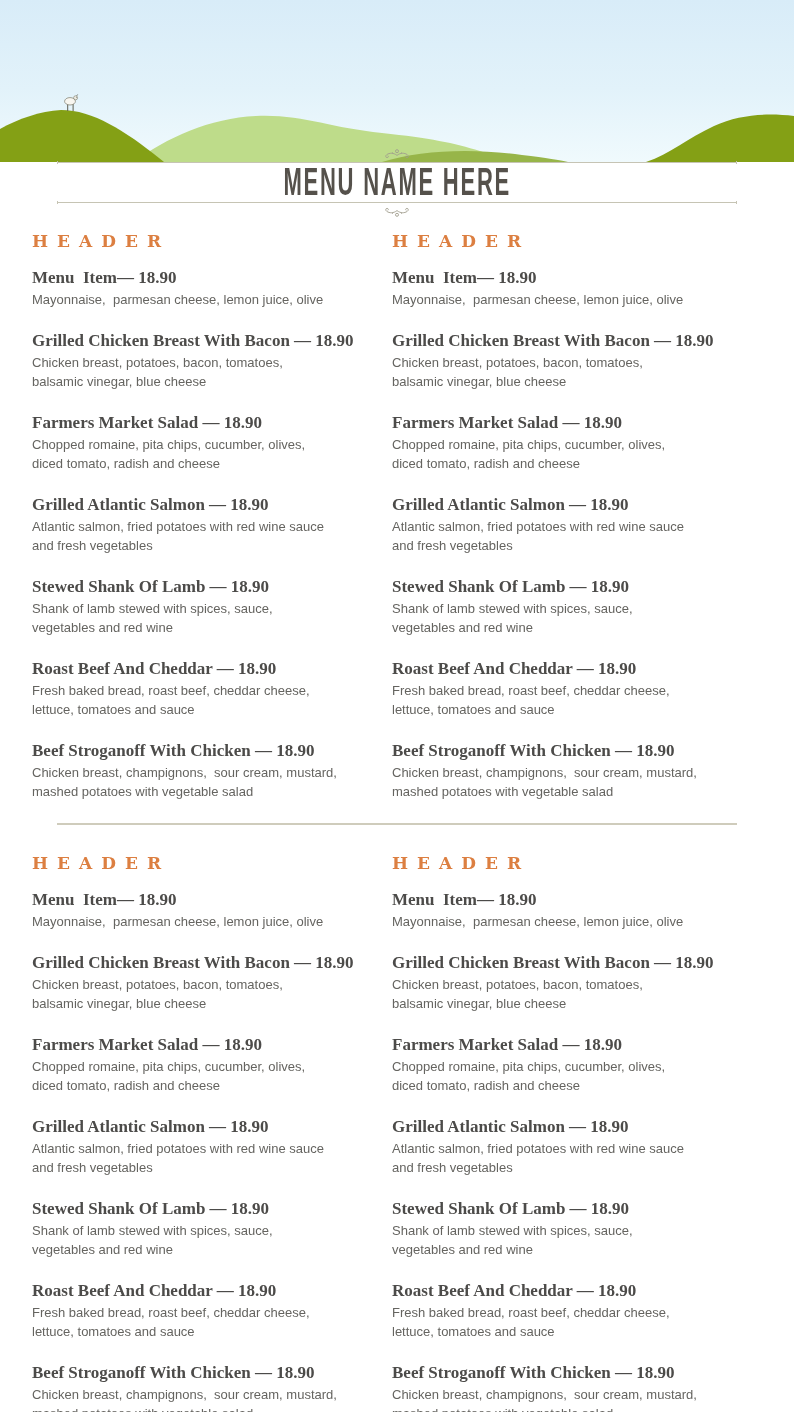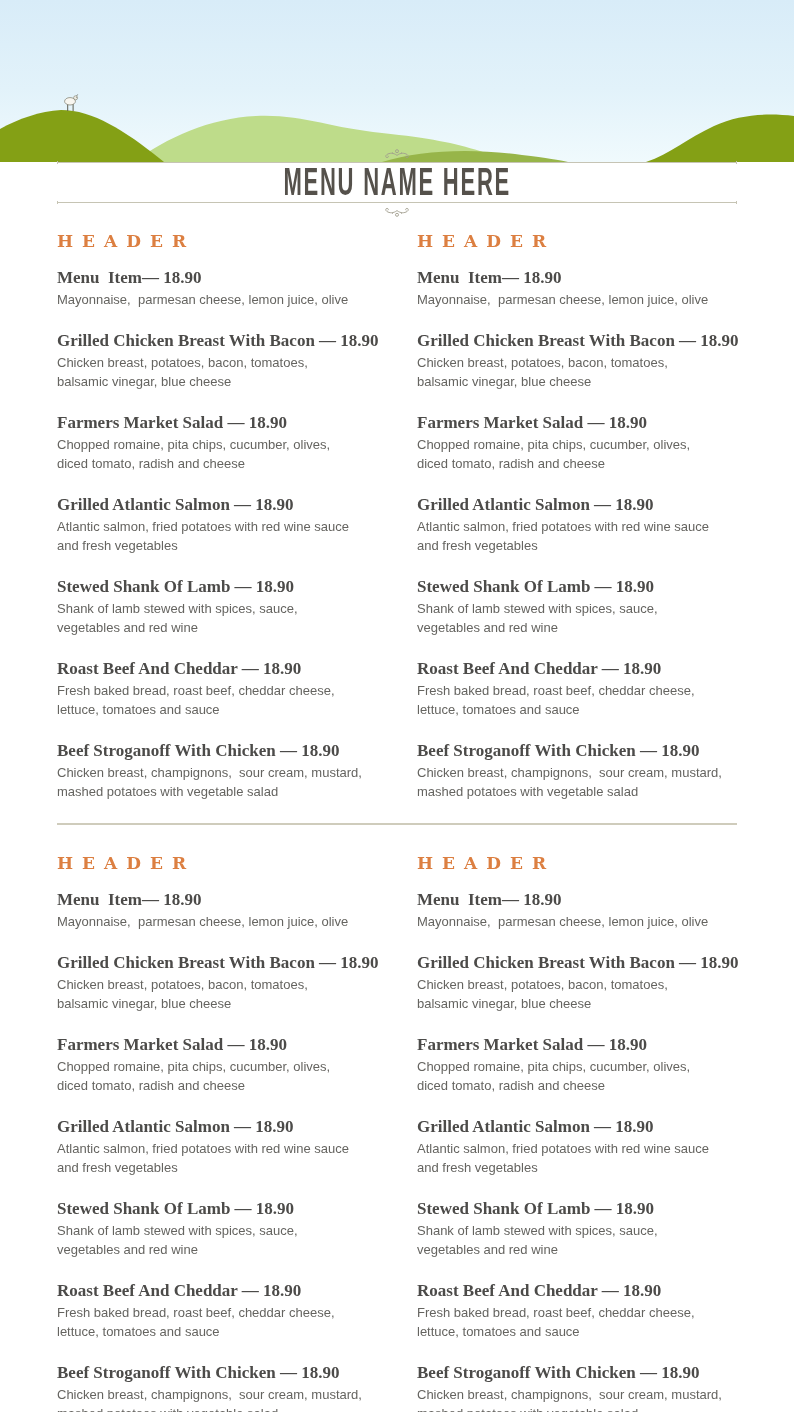--- a/index.html
+++ b/index.html
@@ -47,21 +47,21 @@
     color:var(--title-text,#55514b);
     letter-spacing:3px;
     white-space:pre;
   }
   h1.menu-title span{display:inline-block;transform:scaleX(0.58);transform-origin:center;}
   
   .menu-row{
     display:grid;
     grid-template-columns:344px 344px;
     column-gap:16px;
-    padding:27px 33px 0 57px;
+    padding:27px 33px 0 32px;
   }
   .menu-section{min-width:0;}
   h2.section-header{
     margin:0 0 16px 0;
     font-family:"DejaVu Serif","Liberation Serif",serif;
     font-size:17px;font-weight:700;
     letter-spacing:9px;
     color:var(--accent-orange,#dc7f41);
     line-height:22px;
     white-space:pre;

